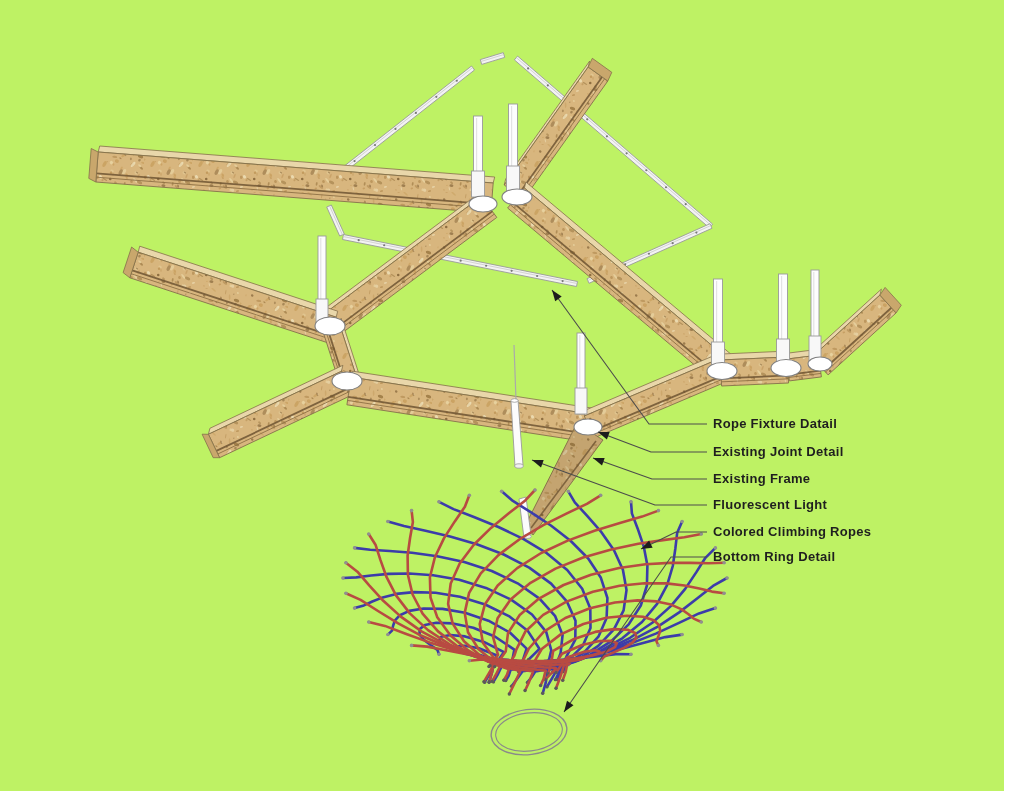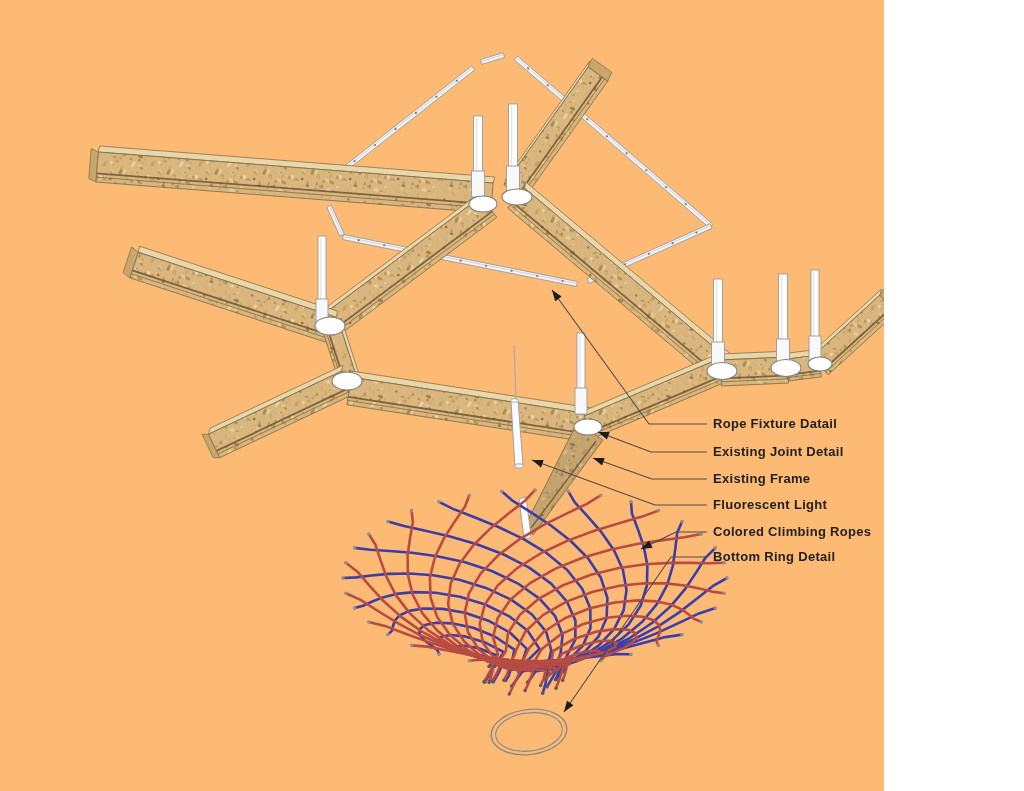--- a/index.html
+++ b/index.html
@@ -1,16 +1,16 @@
 <!DOCTYPE html>
 <html><head>
 <meta charset="utf-8">
 <style>
   html,body{margin:0;padding:0;background:#ffffff;}
-  .stage{position:relative;width:884px;height:791px;background:#fdba74;overflow:hidden;}
+  .stage{position:relative;width:1004px;height:791px;background:#bef264;overflow:hidden;}
   svg{display:block;}
   text.ann{
     font-family:"Liberation Sans", sans-serif;
     font-size:13px;
     font-weight:600;
     letter-spacing:0.3px;
     fill:#1f1f1f;
   }
 </style>
 </head>

